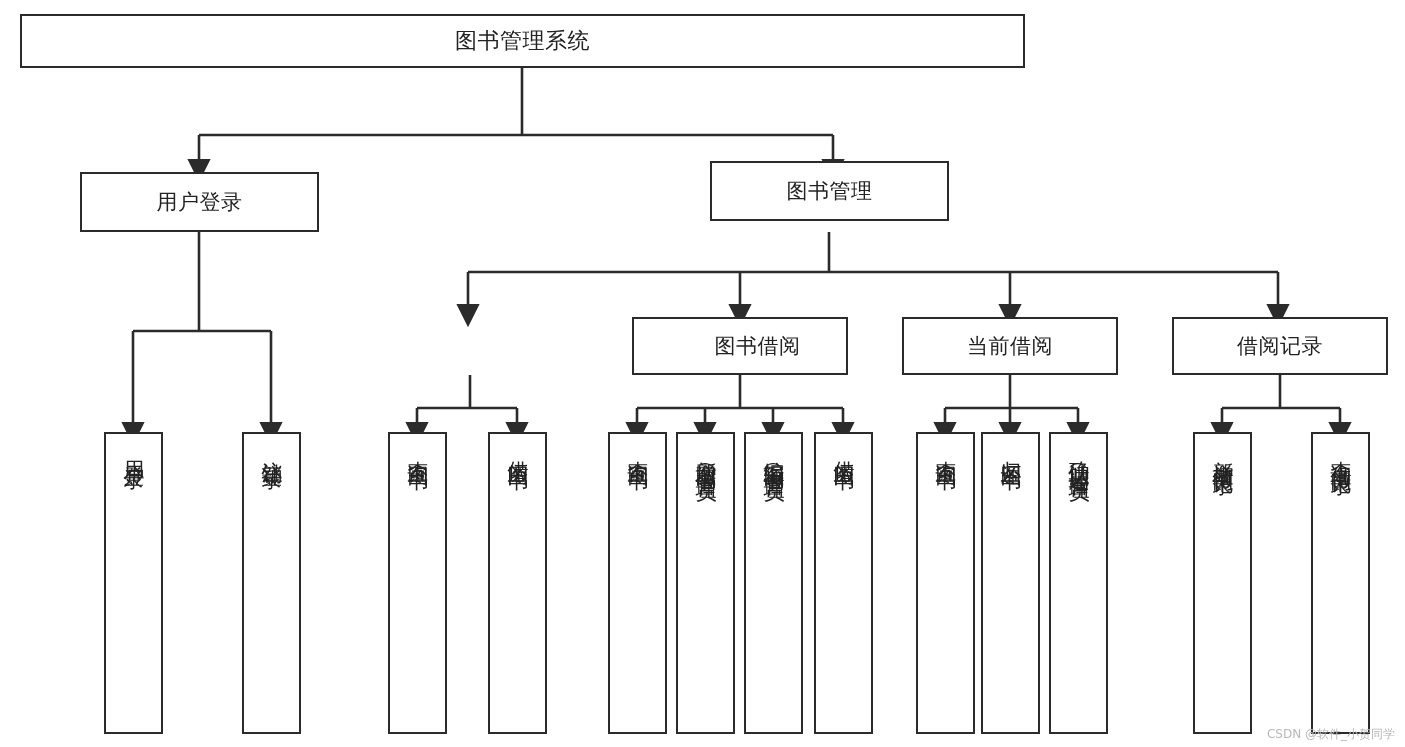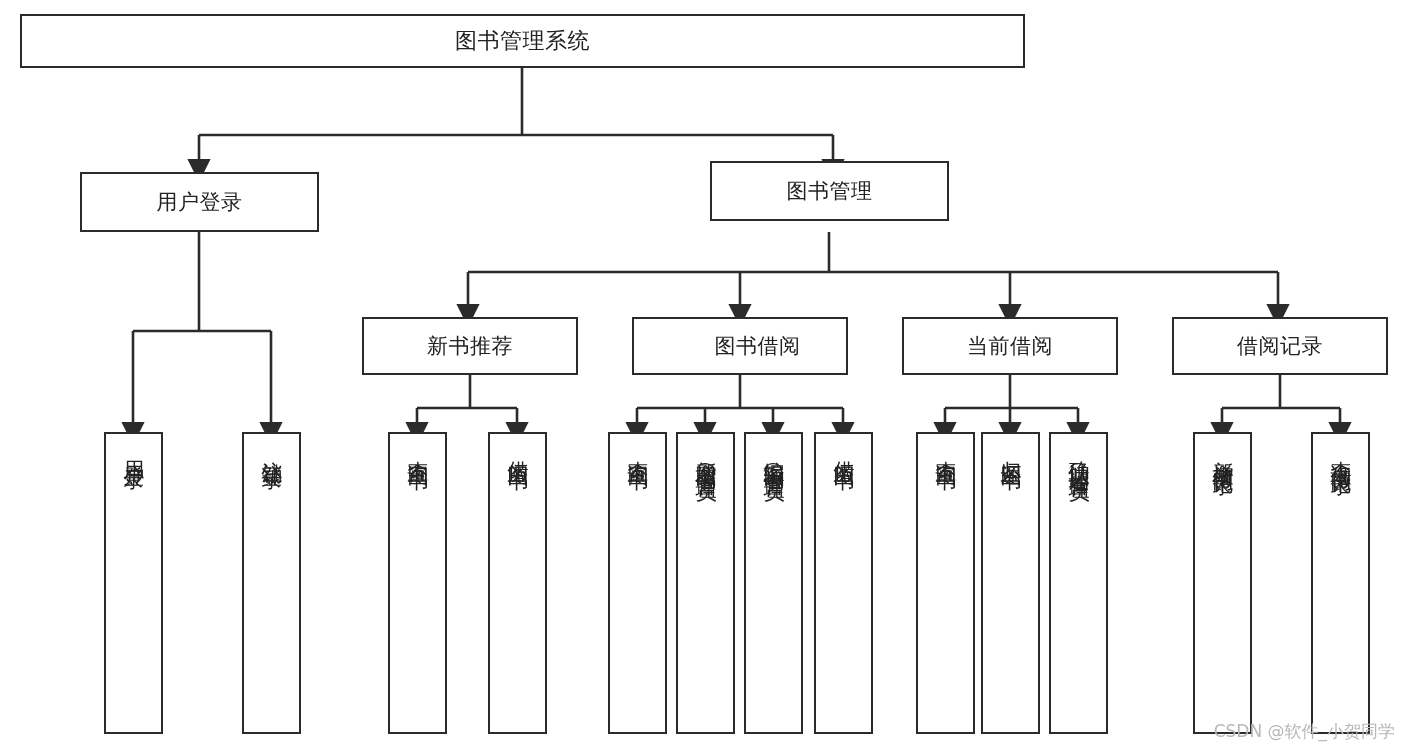--- a/index.html
+++ b/index.html
@@ -58,21 +58,21 @@
     letter-spacing: 3px;
     line-height: 1;
     white-space: nowrap;
     transform: none;
   }
   .node.root .label { font-size: 22px; }
   #watermark {
     position: absolute;
     right: 10px;
     bottom: 4px;
-    font-size: 17px;
+    font-size: 12px;
     color: #b8b8b8;
     z-index: 5;
     white-space: nowrap;
     font-family: "DejaVu Sans", "Liberation Sans", sans-serif;
   }
 </style>
 </head>
 <body>
 
 <div id="diagram-root">
@@ -131,23 +131,20 @@
     <span class="label">图书管理系统</span>
   </div>
 
   <div class="node horizontal" style="left:80px; top:172px; width:239px; height:60px;">
     <span class="label">用户登录</span>
   </div>
   <div class="node horizontal" style="left:710px; top:161px; width:239px; height:60px;">
     <span class="label">图书管理</span>
   </div>
 
-  <div class="node horizontal" style="left:362px; top:317px; width:216px; height:58px;">
-    <span class="label">新书推荐</span>
-  </div>
   <div class="node horizontal" style="left:632px; top:317px; width:216px; height:58px;padding-left:35px;">
     <span class="label">图书借阅</span>
   </div>
   <div class="node horizontal" style="left:902px; top:317px; width:216px; height:58px;">
     <span class="label">当前借阅</span>
   </div>
   <div class="node horizontal" style="left:1172px; top:317px; width:216px; height:58px;">
     <span class="label">借阅记录</span>
   </div>
 

